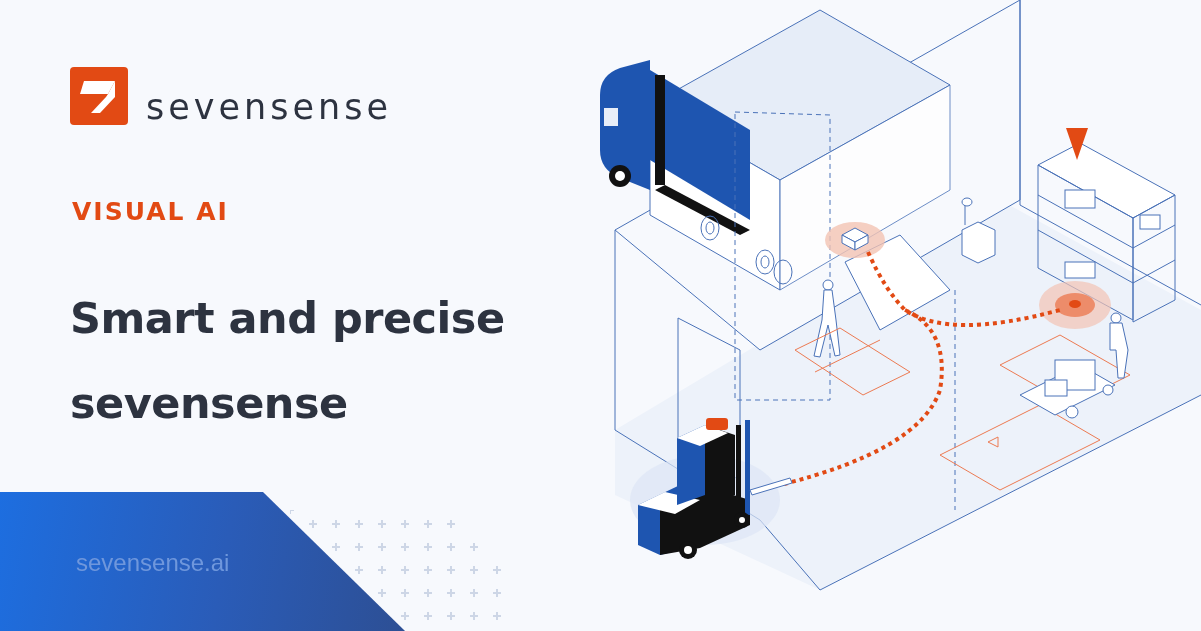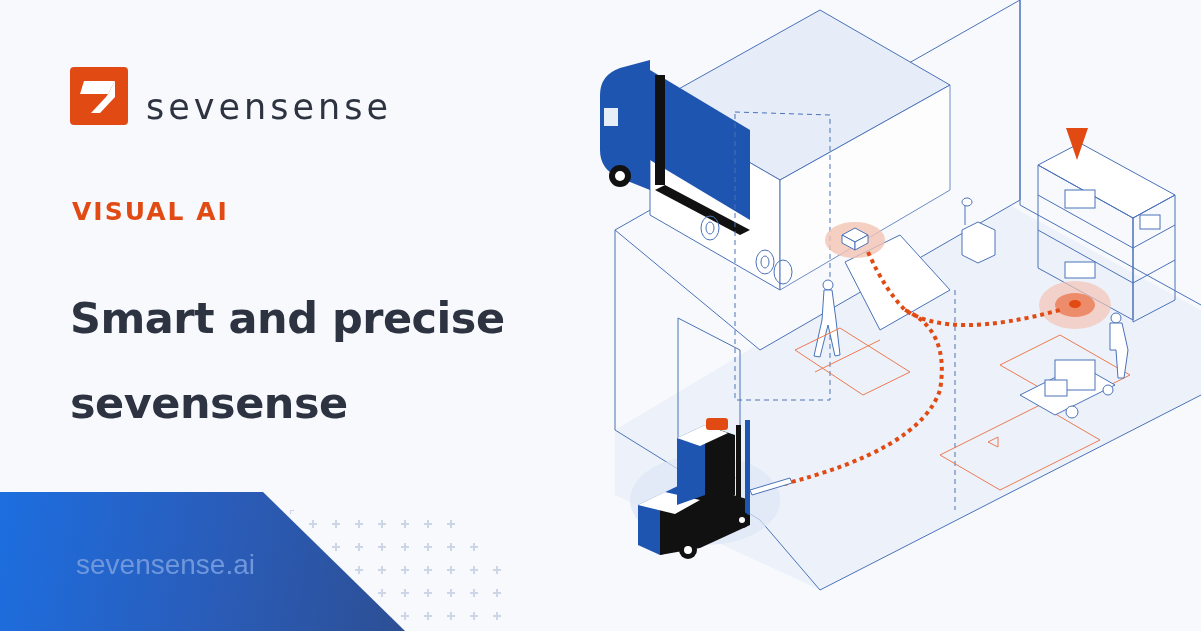--- a/index.html
+++ b/index.html
@@ -38,21 +38,21 @@
     font-family: "DejaVu Sans", sans-serif;
     width: 500px;
   }
   .footer-band {
     position: absolute; left: 0; top: 492px; width: 405px; height: 139px;
     background: linear-gradient(100deg, #1d6ee0 0%, #2a5cb8 55%, #2d4f94 100%);
     clip-path: polygon(0 0, 263px 0, 405px 139px, 0 139px);
   }
   .footer-url {
     position: absolute; left: 76px; top: 549px;
-    color: #6f97dc; font-size: 28px;
+    color: #6f97dc; font-size: 24px;
     font-family: "Liberation Sans", sans-serif;
   }
   .plus-grid {
     position: absolute; left: 290px; top: 510px;
   }
   .illus { position: absolute; left: 560px; top: 0; }
 </style>
 </head>
 <body>
 

